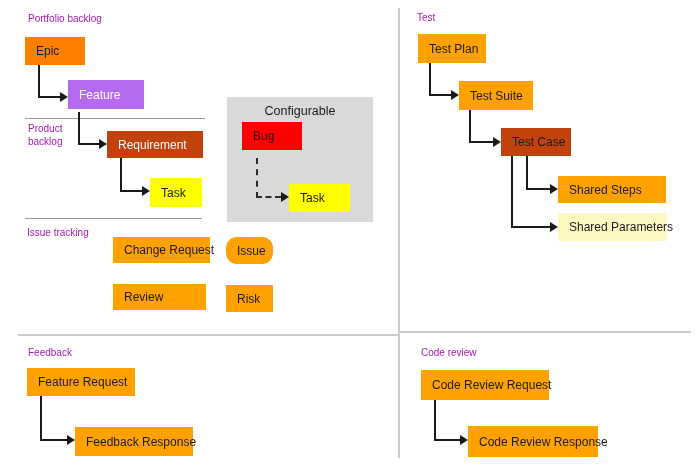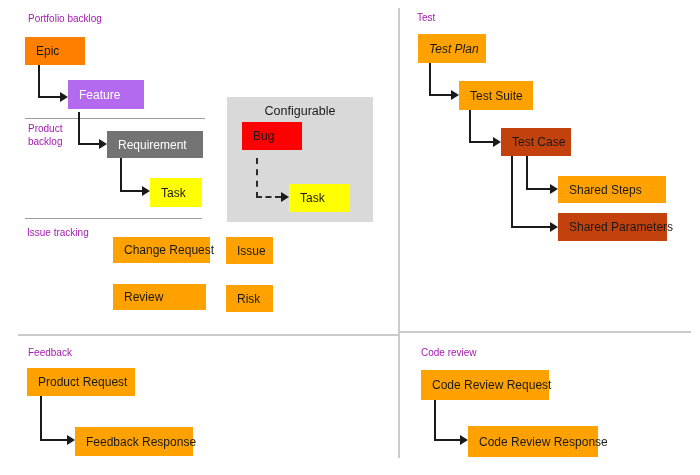--- a/index.html
+++ b/index.html
@@ -44,21 +44,21 @@
   #div-quad-v{left:398px;top:8px;width:2px;height:450px;}
 
   #node-epic{left:25px;top:37px;width:60px;height:28px;}
   #node-feature{left:68px;top:80px;width:76px;height:29px;}
   #node-requirement{left:107px;top:131px;width:96px;height:27px;}
   #node-task{left:150px;top:178px;width:52px;height:29px;}
   #panel-configurable{left:227px;top:97px;width:146px;height:125px;}
   #node-bug{left:242px;top:122px;width:60px;height:28px;}
   #node-task-config{left:289px;top:184px;width:61px;height:28px;}
   #node-change-request{left:113px;top:237px;width:97px;height:26px;}
-  #node-issue{left:226px;top:237px;width:47px;height:27px;}
+  #node-issue{left:226px;top:237px;width:47px;height:27px;border-radius:11px;}
   #node-review{left:113px;top:284px;width:93px;height:26px;}
   #node-risk{left:226px;top:285px;width:47px;height:27px;}
   #node-test-plan{left:418px;top:34px;width:68px;height:29px;}
   #node-test-suite{left:459px;top:81px;width:74px;height:29px;}
   #node-test-case{left:501px;top:128px;width:70px;height:28px;}
   #node-shared-steps{left:558px;top:176px;width:108px;height:27px;}
   #node-shared-parameters{left:558px;top:213px;width:109px;height:28px;}
   #node-feedback-request{left:27px;top:368px;width:108px;height:28px;}
   #node-feedback-response{left:75px;top:427px;width:118px;height:29px;}
   #node-code-review-request{left:421px;top:370px;width:128px;height:30px;}
@@ -93,38 +93,38 @@
   <div class="section-label" id="lbl-test">Test</div>
   <div class="section-label" id="lbl-feedback">Feedback</div>
   <div class="section-label" id="lbl-code-review">Code review</div>
 
   <div class="panel" id="panel-configurable" style="background-color: rgb(217, 217, 217);">
     <div class="panel-label">Configurable</div>
   </div>
 
   <div class="node" id="node-epic" style="background-color: rgb(255, 128, 0);">Epic</div>
   <div class="node light-text" id="node-feature" style="background-color: rgb(179, 106, 238);">Feature</div>
-  <div class="node light-text" id="node-requirement" style="background-color: #737373;">Requirement</div>
+  <div class="node light-text" id="node-requirement" style="background-color: #c2410c;">Requirement</div>
   <div class="node" id="node-task" style="background-color: rgb(255, 255, 0);">Task</div>
 
   <div class="node" id="node-bug" style="background-color: rgb(255, 0, 0);">Bug</div>
   <div class="node" id="node-task-config" style="background-color: rgb(255, 255, 0);">Task</div>
 
   <div class="node" id="node-change-request" style="background-color: rgb(255, 162, 0);">Change Request</div>
   <div class="node" id="node-issue" style="background-color: rgb(255, 162, 0);">Issue</div>
   <div class="node" id="node-review" style="background-color: rgb(255, 162, 0);">Review</div>
   <div class="node" id="node-risk" style="background-color: rgb(255, 162, 0);">Risk</div>
 
-  <div class="node" id="node-test-plan" style="background-color: rgb(255, 162, 0); font-style: italic;">Test Plan</div>
+  <div class="node" id="node-test-plan" style="background-color: rgb(255, 162, 0);">Test Plan</div>
   <div class="node" id="node-test-suite" style="background-color: rgb(255, 162, 0);">Test Suite</div>
   <div class="node" id="node-test-case" style="background-color: #c2410c;">Test Case</div>
   <div class="node" id="node-shared-steps" style="background-color: rgb(255, 162, 0);">Shared Steps</div>
-  <div class="node" id="node-shared-parameters" style="background-color: #c2410c;">Shared Parameters</div>
+  <div class="node" id="node-shared-parameters" style="background-color: #fef9c3;">Shared Parameters</div>
 
-  <div class="node" id="node-feedback-request" style="background-color: rgb(255, 162, 0);">Product Request</div>
+  <div class="node" id="node-feedback-request" style="background-color: rgb(255, 162, 0);">Feature Request</div>
   <div class="node" id="node-feedback-response" style="background-color: rgb(255, 162, 0);">Feedback Response</div>
 
   <div class="node" id="node-code-review-request" style="background-color: rgb(255, 162, 0);">Code Review Request</div>
   <div class="node" id="node-code-review-response" style="background-color: rgb(255, 162, 0);">Code Review Response</div>
 
   <div>
     <div class="vline" id="a1v"></div>
       <div class="hline" id="a1h"></div>
       <div class="ahead" id="a1t"></div>
   </div>

